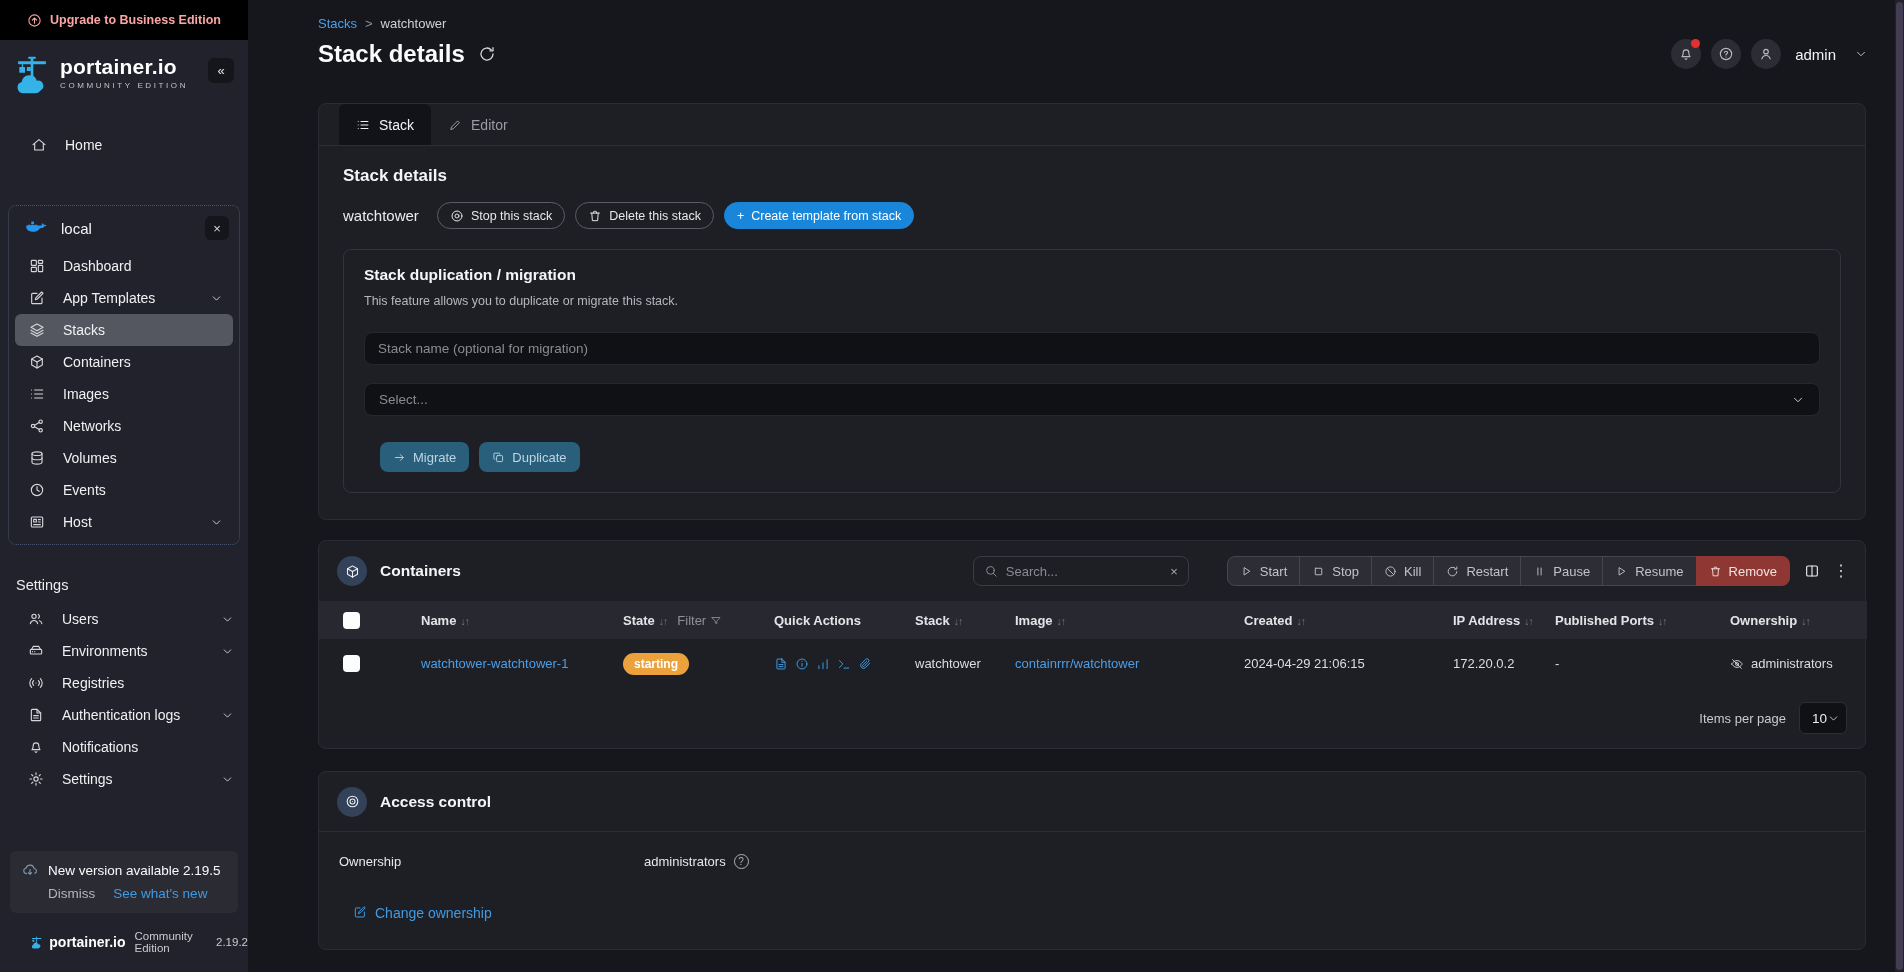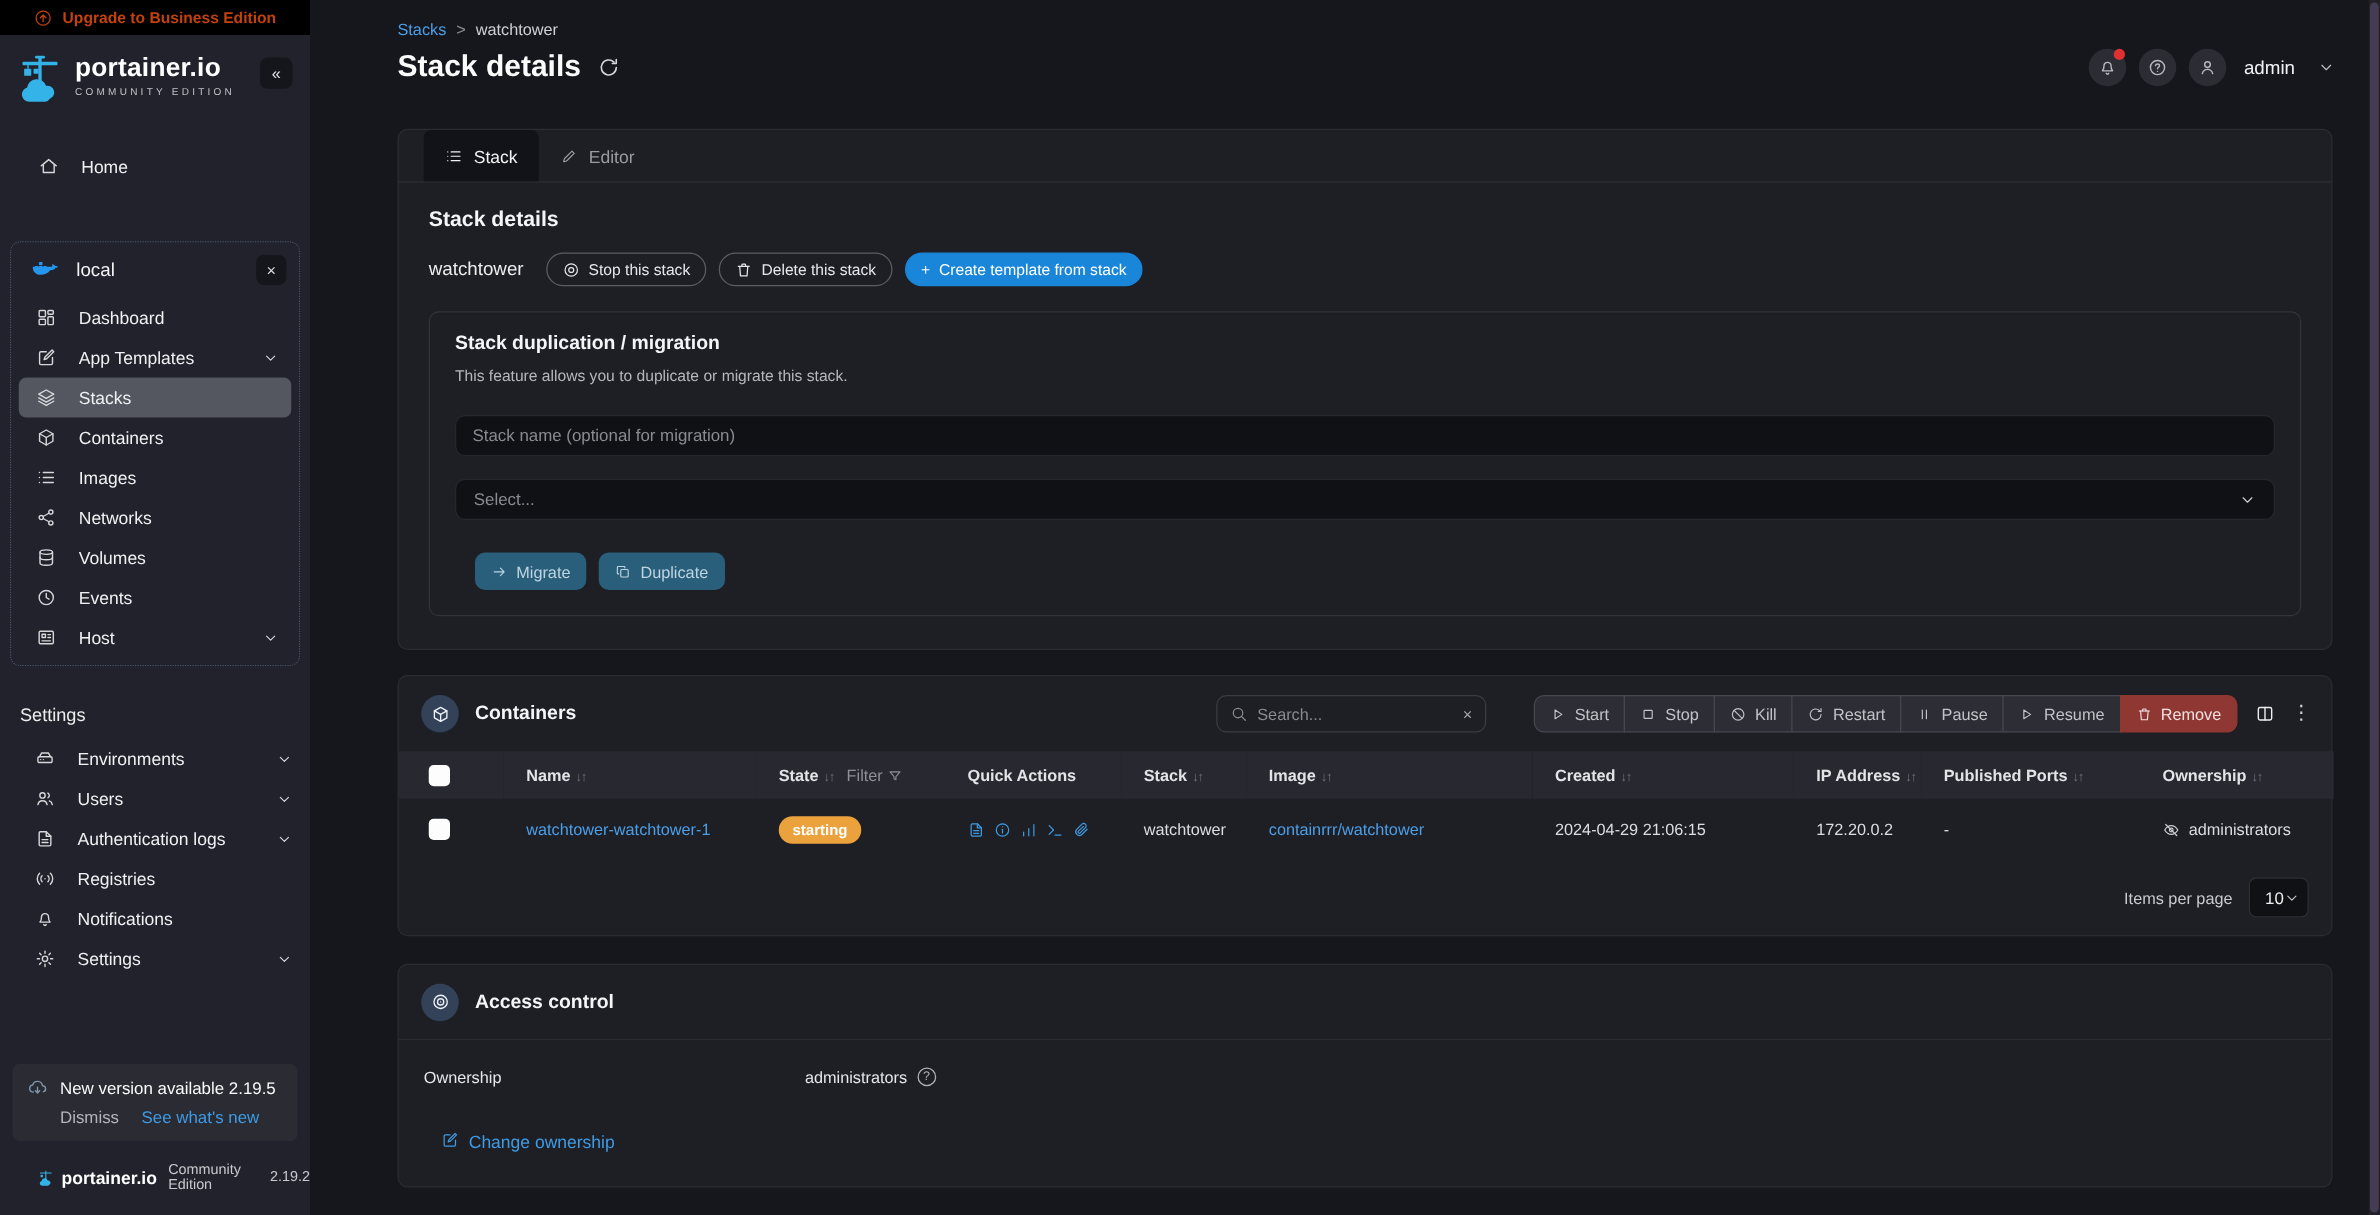--- a/index.html
+++ b/index.html
@@ -9,21 +9,21 @@
   .ic { width:16px; height:16px; flex:none; display:block; }
   .ic * { stroke:currentColor; fill:none; stroke-width:1.7; stroke-linecap:round; stroke-linejoin:round; }
   .fillic * { fill:currentColor; stroke:none; }
   .ic12 { width:12px; height:12px; } .ic13 { width:13px; height:13px; }
   .ic14 { width:14px; height:14px; } .ic15 { width:15px; height:15px; }
   .ic18 { width:18px; height:18px; }
   .ic22 { width:22px; height:22px; }
 
   
   .sidebar { position:absolute; left:0; top:0; width:248px; height:972px; background:#21222b; display:flex; flex-direction:column; z-index:2; }
-  .upgrade-bar { height:28px; background:#000; color:#c2410c; display:flex; align-items:center; justify-content:center; gap:8px; font-size:12.5px; font-weight:bold; cursor:pointer; flex:none; }
+  .upgrade-bar { height:40px; background:#000; color:#fca5a5; display:flex; align-items:center; justify-content:center; gap:8px; font-size:12.5px; font-weight:bold; cursor:pointer; flex:none; }
   .logo-row { display:flex; align-items:flex-start; padding:13px 10px 8px 12px; position:relative; flex:none; }
   .logo-mark { width:40px; height:44px; color:#33b3e7; }
   .logo-txt { margin-left:8px; margin-top:2px; }
   .logo-name { font-size:21px; font-weight:bold; color:#fff; letter-spacing:.2px; }
   .logo-edition { font-size:8px; letter-spacing:2.6px; color:#c2c3c9; margin-top:2px; }
   .collapse-btn { position:absolute; right:14px; top:18px; width:26px; height:25px; background:#15161b; border-radius:6px; color:#e4e5e9; display:flex; align-items:center; justify-content:center; font-size:13px; cursor:pointer; }
   .side-item { height:32px; display:flex; align-items:center; gap:18px; padding:0 14px 0 28px; font-size:14px; color:#f0f1f3; cursor:pointer; }
   .side-item .ic { color:#d6d7db; }
   .home-item { margin-top:22px; height:36px; flex:none;padding-left:31px; }
   .chev-right { margin-left:auto; color:#b9bac0; }
@@ -261,59 +261,59 @@
       <svg class="ic ic13 chev-right" viewBox="0 0 24 24">
           <path d="M6 9l6 6 6-6"></path>
         </svg>
     </div>
   </div>
 
   <div class="section-label">Settings</div>
 
   <div class="side-item">
     <svg class="ic" viewBox="0 0 24 24">
-        <rect x="3.5" y="9.5" width="17" height="7" rx="1.5"></rect>
-        <path d="M5.5 9.5 8 5h8l2.5 4.5"></path>
-        <path d="M6.8 13h.01M10 13h.01"></path>
-      </svg>
-    <span>Environments</span>
-    <svg class="ic ic13 chev-right" viewBox="0 0 24 24">
-        <path d="M6 9l6 6 6-6"></path>
-      </svg>
-  </div>
-  <div class="side-item">
-    <svg class="ic" viewBox="0 0 24 24">
         <circle cx="9" cy="8" r="3.2"></circle>
         <path d="M3.5 19c.6-3 2.8-4.7 5.5-4.7s4.9 1.7 5.5 4.7"></path>
         <path d="M15.5 5.2a3.2 3.2 0 0 1 0 5.6"></path>
         <path d="M17.2 14.6c2 .6 3.2 2.2 3.6 4.4"></path>
       </svg>
     <span>Users</span>
     <svg class="ic ic13 chev-right" viewBox="0 0 24 24">
         <path d="M6 9l6 6 6-6"></path>
       </svg>
+  </div>
+  <div class="side-item">
+    <svg class="ic" viewBox="0 0 24 24">
+        <rect x="3.5" y="9.5" width="17" height="7" rx="1.5"></rect>
+        <path d="M5.5 9.5 8 5h8l2.5 4.5"></path>
+        <path d="M6.8 13h.01M10 13h.01"></path>
+      </svg>
+    <span>Environments</span>
+    <svg class="ic ic13 chev-right" viewBox="0 0 24 24">
+        <path d="M6 9l6 6 6-6"></path>
+      </svg>
+  </div>
+  <div class="side-item">
+    <svg class="ic" viewBox="0 0 24 24">
+        <path d="M12 12h.01"></path>
+        <path d="M8.5 8.5a5 5 0 0 0 0 7M15.5 8.5a5 5 0 0 1 0 7"></path>
+        <path d="M5.5 5.5a9 9 0 0 0 0 13M18.5 5.5a9 9 0 0 1 0 13"></path>
+      </svg>
+    <span>Registries</span>
   </div>
   <div class="side-item">
     <svg class="ic" viewBox="0 0 24 24">
         <path d="M13.5 3.5h-7A1.5 1.5 0 0 0 5 5v14a1.5 1.5 0 0 0 1.5 1.5h11A1.5 1.5 0 0 0 19 19V9l-5.5-5.5z"></path>
         <path d="M13.5 3.5V9H19"></path>
         <path d="M8.5 13h7M8.5 16.5h7"></path>
       </svg>
     <span>Authentication logs</span>
     <svg class="ic ic13 chev-right" viewBox="0 0 24 24">
         <path d="M6 9l6 6 6-6"></path>
       </svg>
-  </div>
-  <div class="side-item">
-    <svg class="ic" viewBox="0 0 24 24">
-        <path d="M12 12h.01"></path>
-        <path d="M8.5 8.5a5 5 0 0 0 0 7M15.5 8.5a5 5 0 0 1 0 7"></path>
-        <path d="M5.5 5.5a9 9 0 0 0 0 13M18.5 5.5a9 9 0 0 1 0 13"></path>
-      </svg>
-    <span>Registries</span>
   </div>
   <div class="side-item">
     <svg class="ic" viewBox="0 0 24 24">
         <path d="M18 16H6c1.2-1.2 1.8-2 1.8-6a4.2 4.2 0 0 1 8.4 0c0 4 .6 4.8 1.8 6z"></path>
         <path d="M10.5 19a1.6 1.6 0 0 0 3 0"></path>
       </svg>
     <span>Notifications</span>
   </div>
   <div class="side-item">
     <svg class="ic" viewBox="0 0 24 24">

